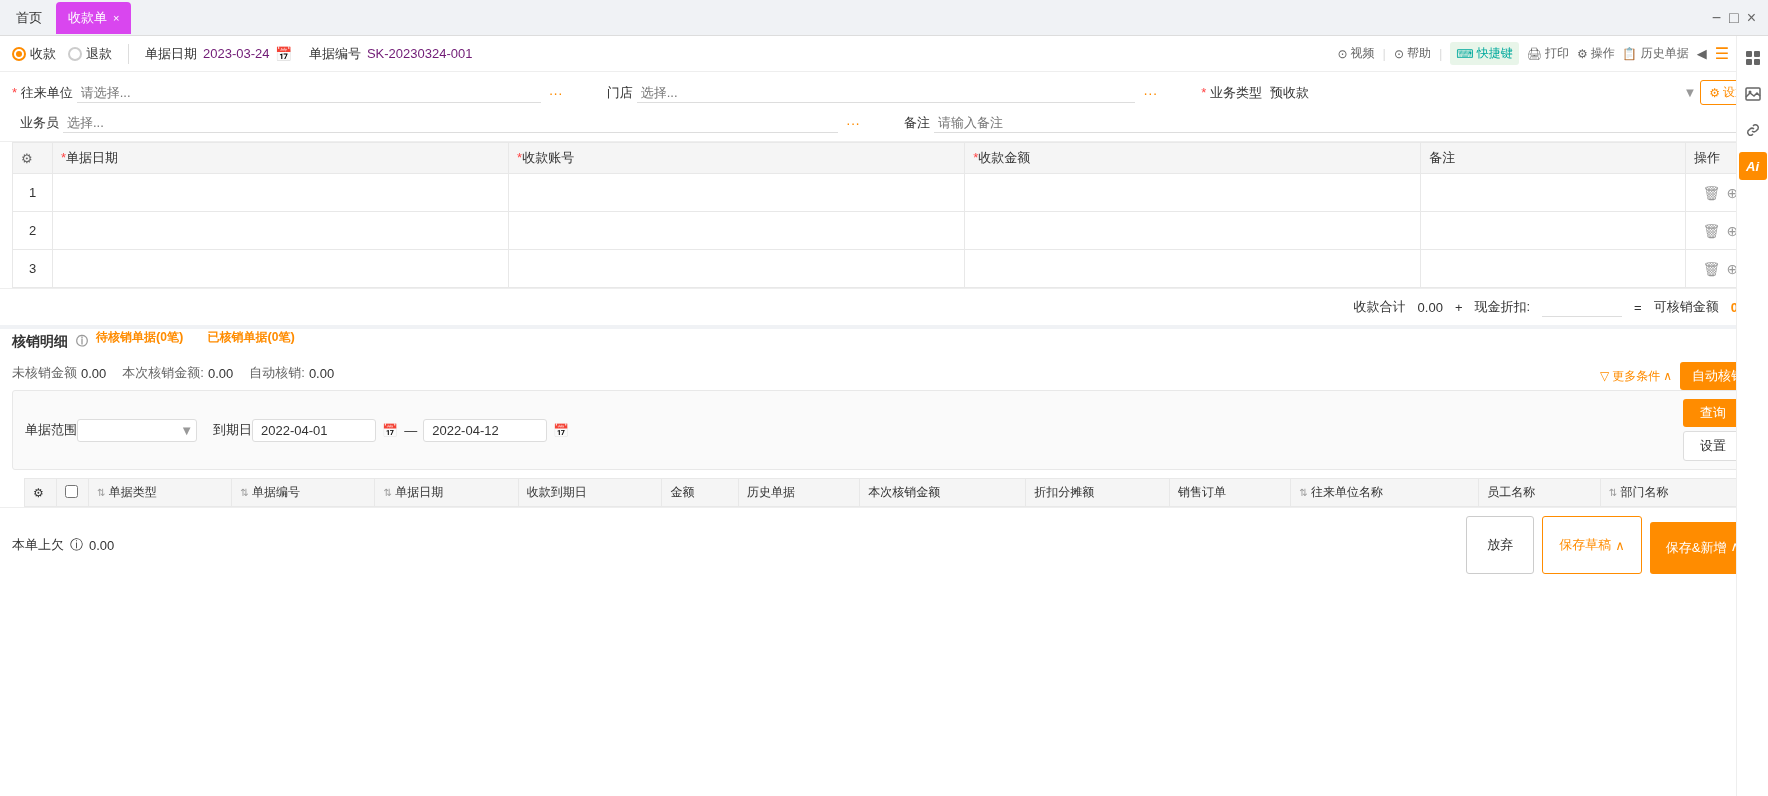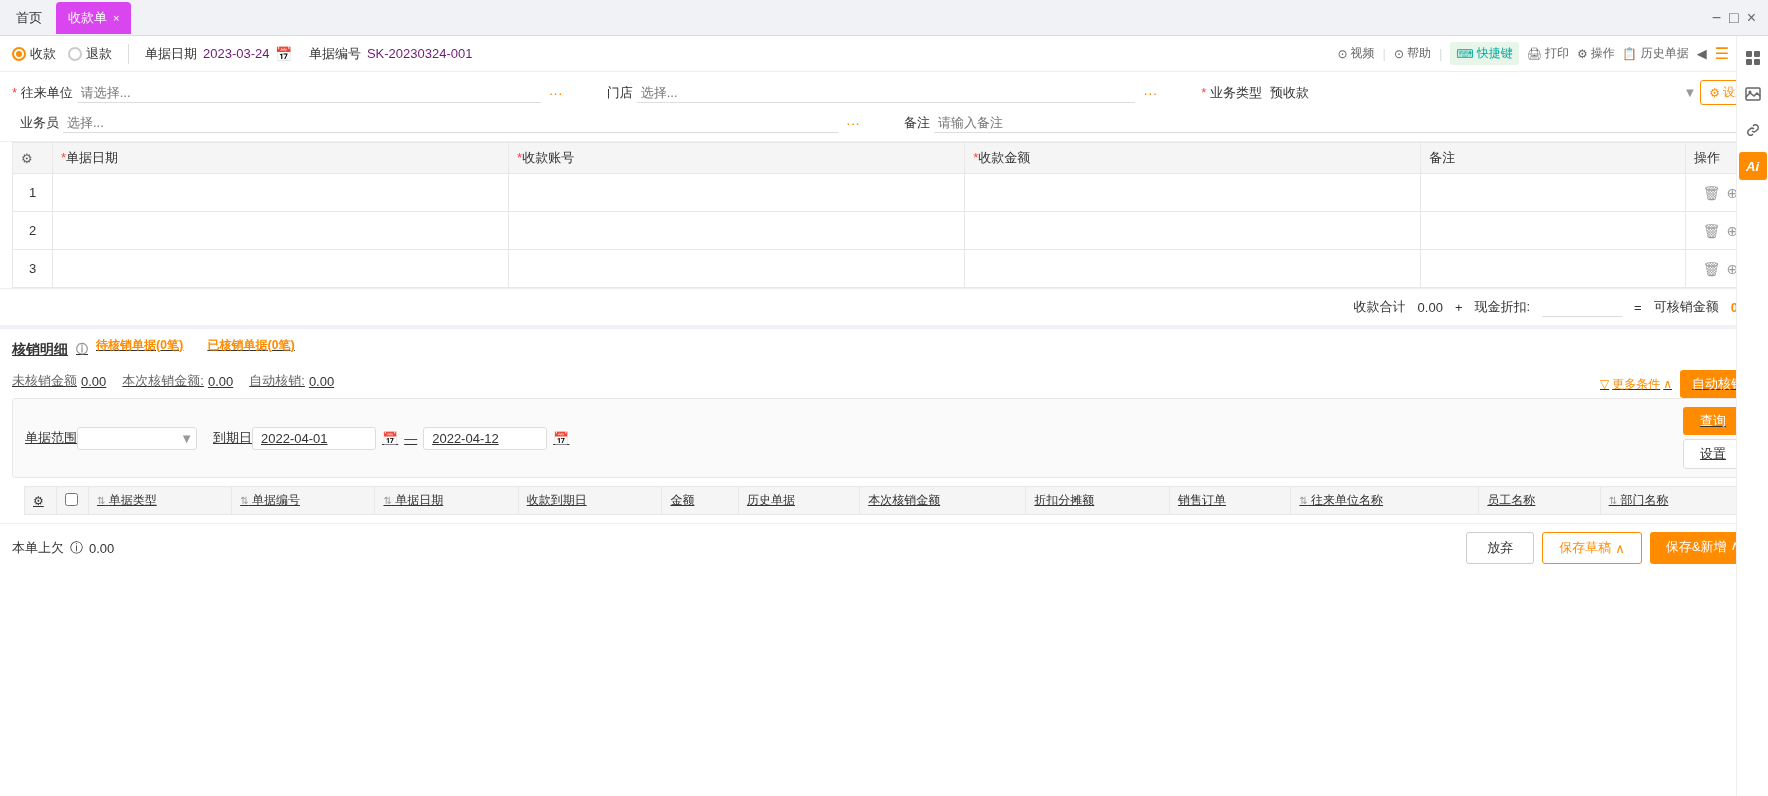--- a/index.html
+++ b/index.html
@@ -161,24 +161,23 @@
       border-bottom: 1px solid #ddd;
       width: 80px;
       padding: 2px 4px;
       font-size: 13px;
       outline: none;
     }
     .summary-orange { color: #ff8c00; font-weight: bold; }
     
     
     .verification-section {
-      padding: 8px 12px;
+      padding: 0 12px;
       background: #fff;
       border-top: 4px solid #f0f2f5;
-      text-decoration: underline;
     }
     .section-title { font-size: 14px; font-weight: bold; color: #333; margin-bottom: 8px; display: flex; align-items: center; gap: 8px; }
     .section-title .info-icon { color: #999; font-size: 12px; cursor: pointer; }
     .verify-tabs { display: flex; gap: 12px; align-items: center; margin-bottom: 8px; }
     .verify-tab { color: #ff8c00; cursor: pointer; font-size: 13px; }
     .verify-tab span { font-size: 12px; }
     .verify-stats { display: flex; align-items: center; gap: 16px; font-size: 13px; margin-bottom: 8px; }
     .verify-stats .stat-item { display: flex; align-items: center; gap: 4px; }
     .verify-stats .stat-label { color: #666; }
     .verify-stats .stat-value { color: #333; }
@@ -297,27 +296,28 @@
       cursor: pointer;
       font-size: 13px;
       display: flex;
       align-items: center;
       gap: 4px;
     }
     .btn-save-new {
       background: #ff8c00;
       color: #fff;
       border: none;
-      padding: 6px 16px;
+      padding: 17px 16px;
       border-radius: 3px;
       cursor: pointer;
       font-size: 13px;
       display: flex;
       align-items: flex-start;
       gap: 4px;
+      margin-top: 6px;
     }
     
     
     .right-sidebar {
       position: fixed;
       right: 0;
       top: 36px;
       width: 32px;
       background: #fff;
       border-left: 1px solid #eee;

